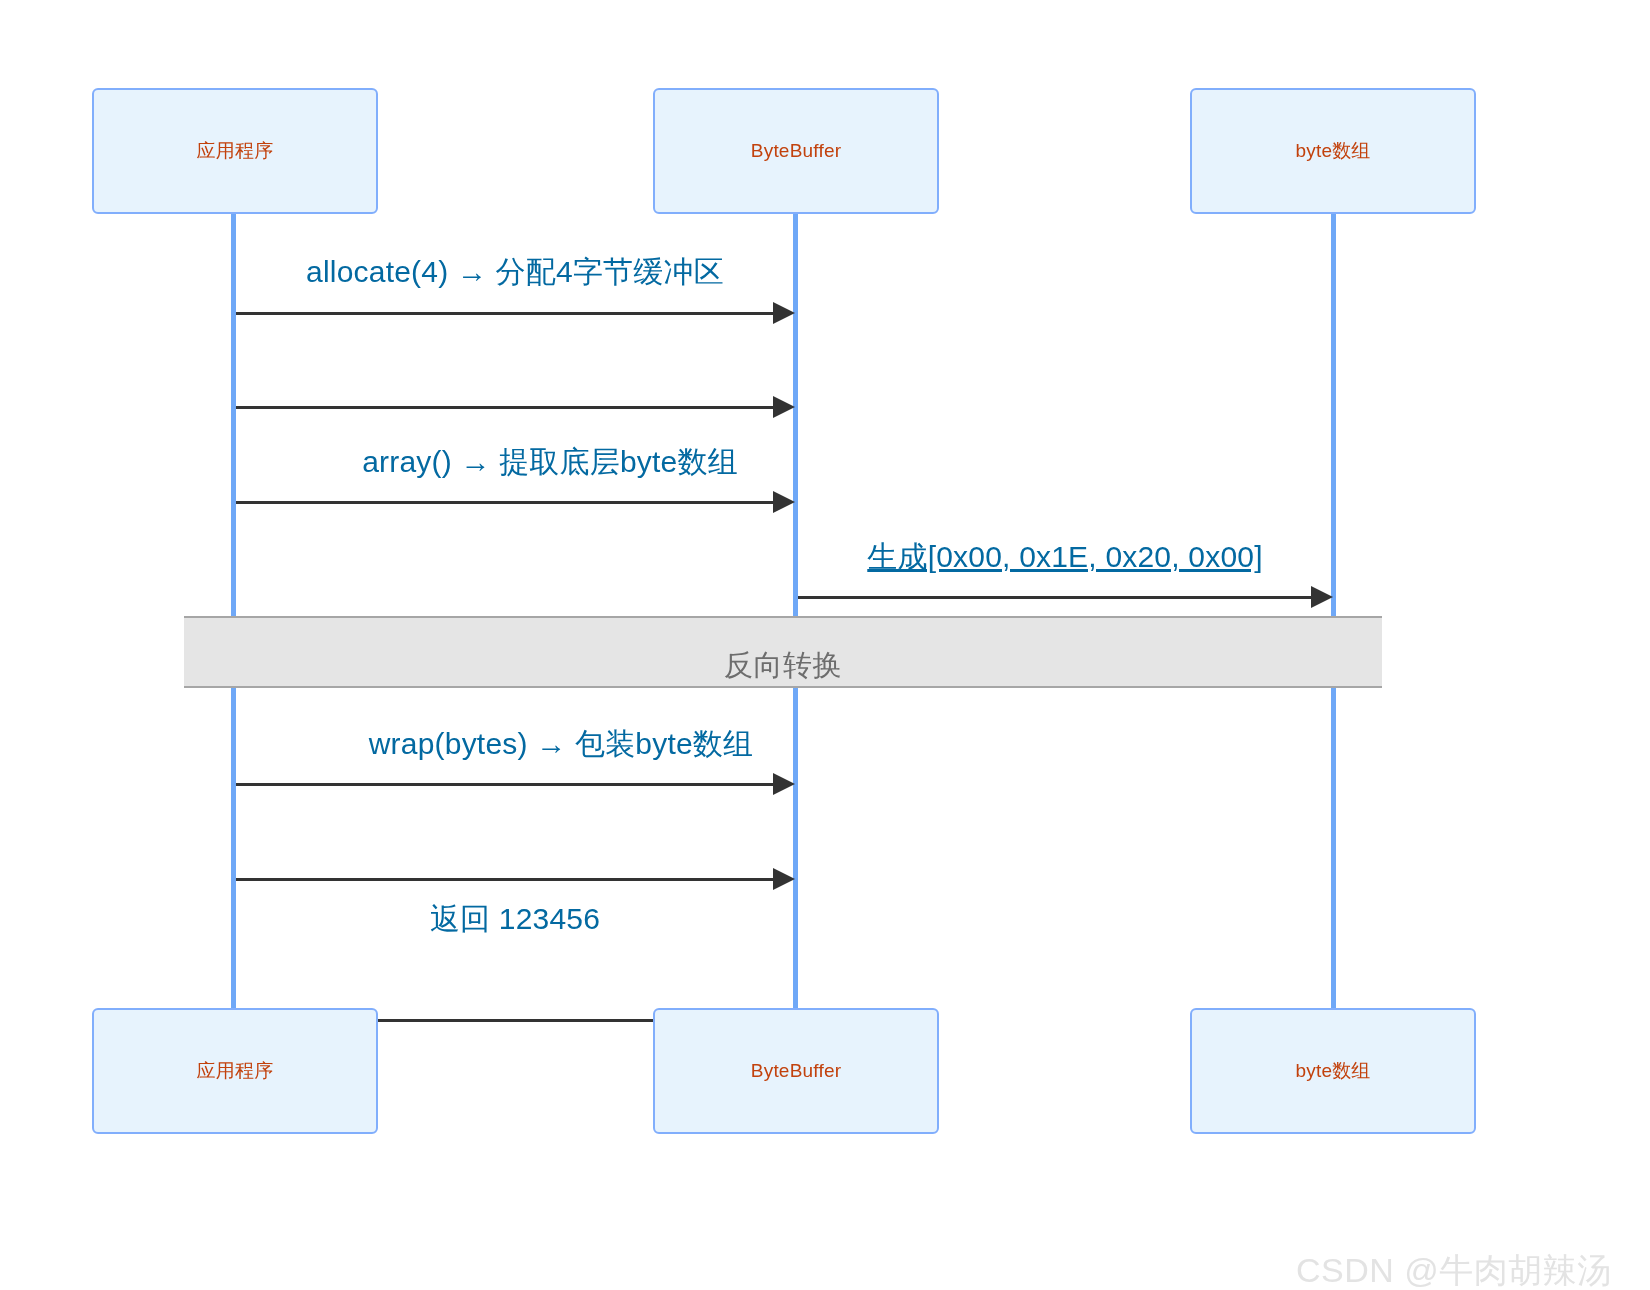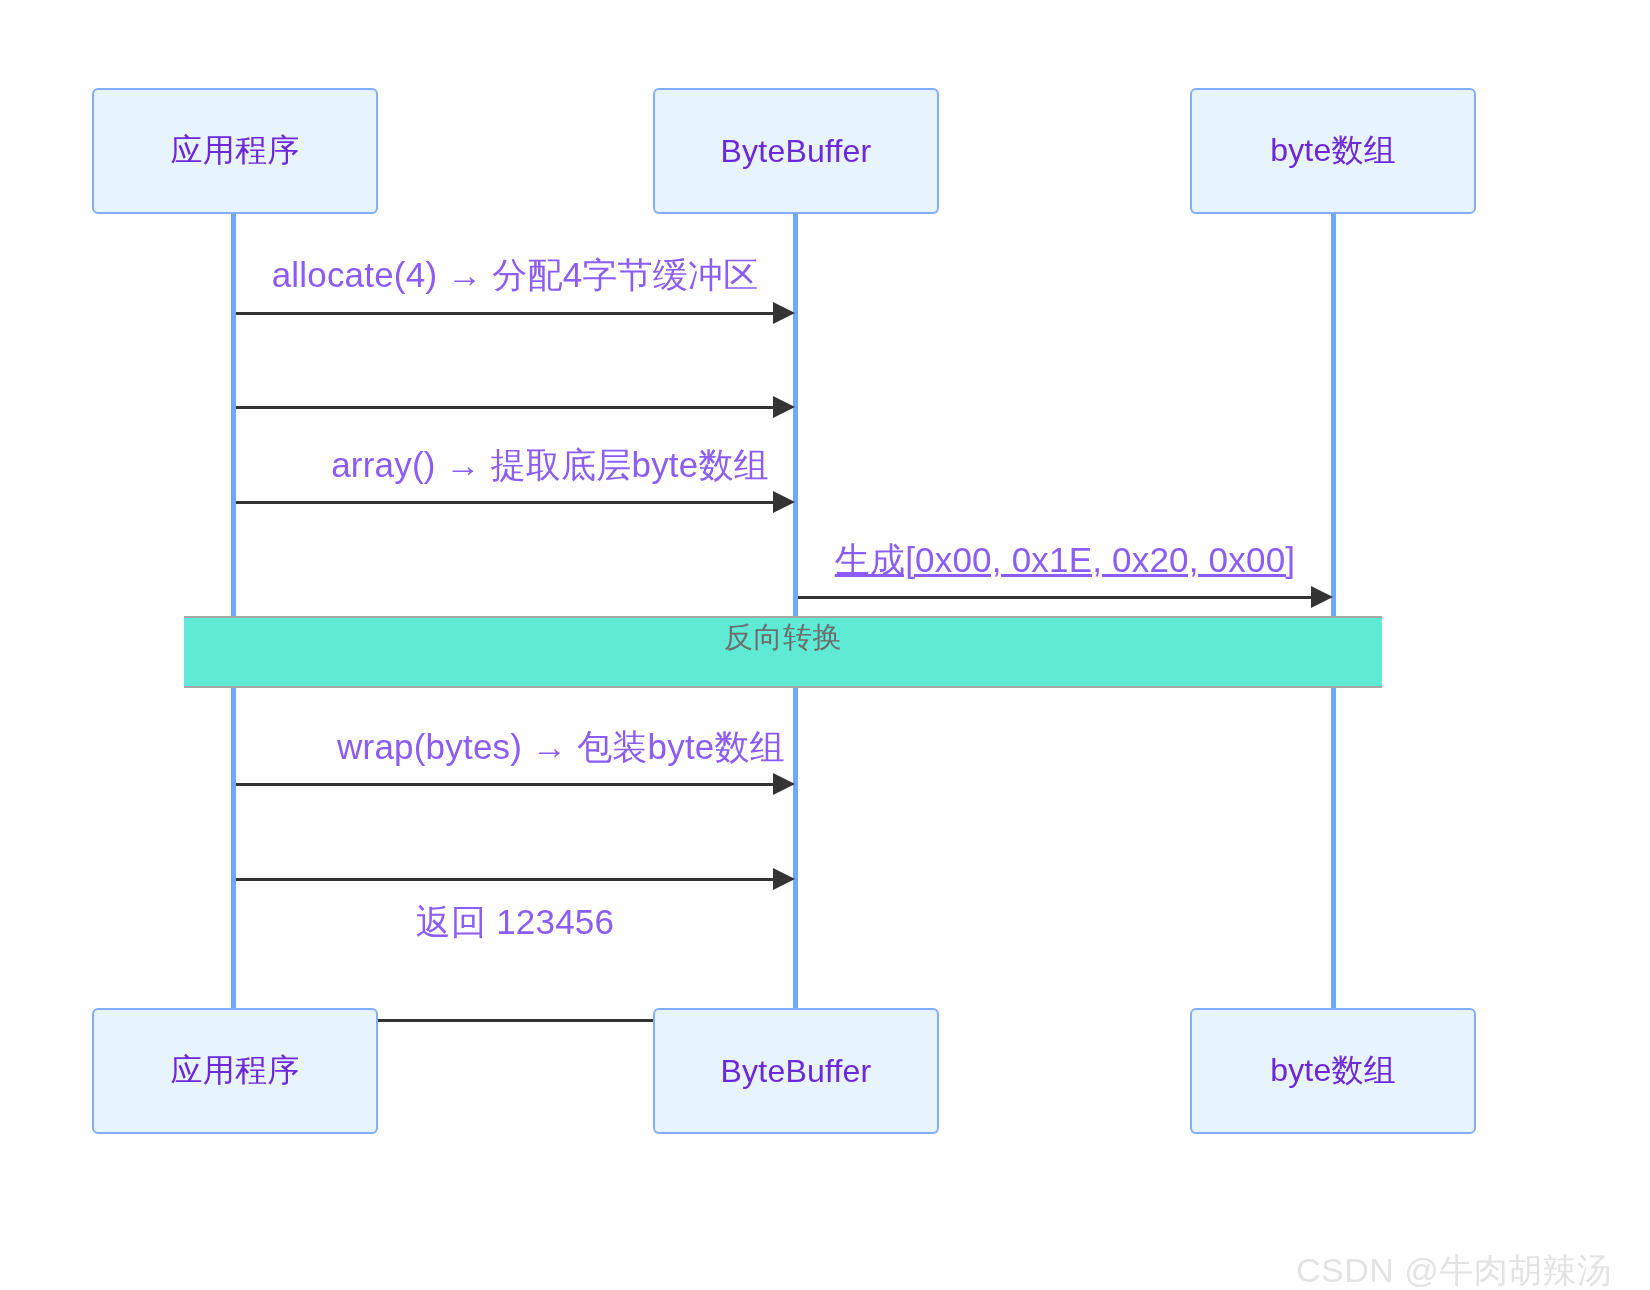--- a/index.html
+++ b/index.html
@@ -21,22 +21,22 @@
   
   .actor-box {
     position: absolute;
     box-sizing: border-box;
     background: #e7f3fd;
     border: 2px solid #81aefc;
     border-radius: 6px;
     display: flex;
     align-items: center;
     justify-content: center;
-    color: #6d28d9;
-    font-size: 32px;
+    color: #c2410c;
+    font-size: 19px;
     letter-spacing: 0.2px;
     white-space: nowrap;
   }
 
   
   .lifeline {
     position: absolute;
     width: 5px;
     background: #6fa8f7;
   }
@@ -58,36 +58,36 @@
   .arrow-left {
     position: absolute;
     width: 0;
     height: 0;
     border-top: 11px solid transparent;
     border-bottom: 11px solid transparent;
     border-right: 22px solid #333333;
   }
   .msg-label {
     position: absolute;
-    color: #8b5cf6;
-    font-size: 35px;
+    color: #0369a1;
+    font-size: 30px;
     white-space: nowrap;
     text-align: center;
     letter-spacing: 0.2px;
   }
 
   
   .divider-band {
     position: absolute;
     box-sizing: border-box;
-    background: #5eead4;
+    background: #e5e5e5;
     border-top: 2px solid #a6a6a6;
     border-bottom: 2px solid #a6a6a6;
     display: flex;
-    align-items: flex-start;
+    align-items: flex-end;
     justify-content: center;
     color: #6d6d6d;
     font-size: 29px;
     letter-spacing: 0.5px;
     white-space: nowrap;
   }
 
   
   .watermark {
     position: absolute;

